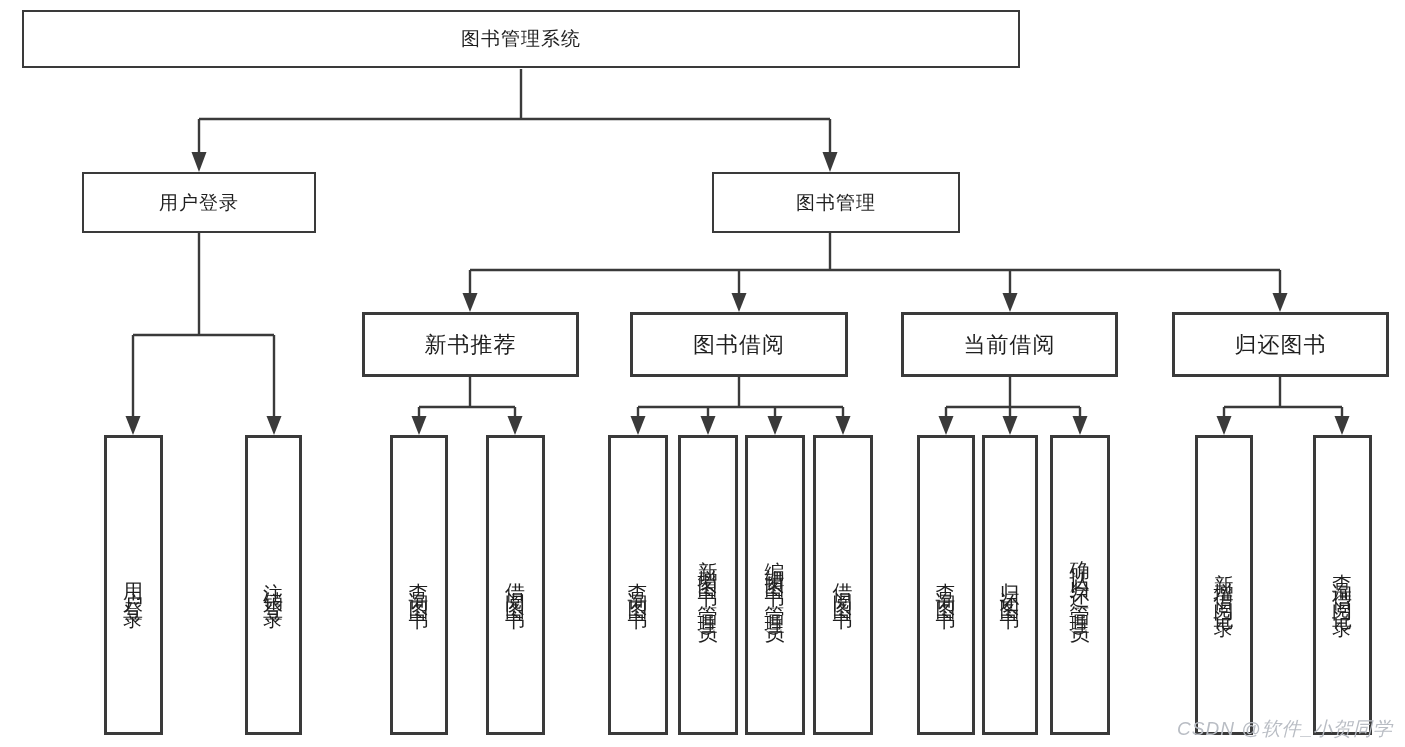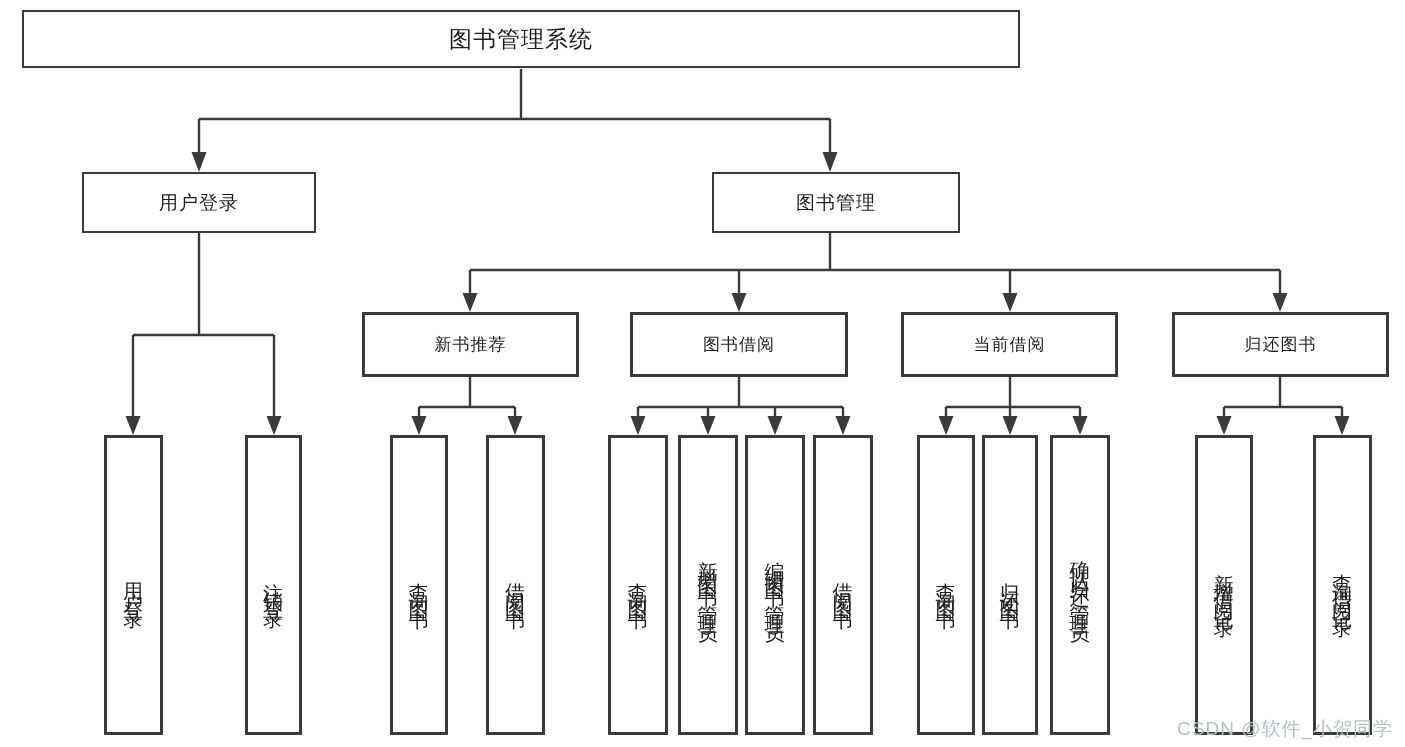--- a/index.html
+++ b/index.html
@@ -29,39 +29,40 @@
   .node {
     position: absolute;
     background: #ffffff;
     border: 2px solid var(--line);
     color: var(--text);
     display: flex;
     align-items: center;
     justify-content: center;
     text-align: center;
   }
-  .node.h1 { font-size: 23px; letter-spacing: 1px; }
+  .node.h1 { font-size: 19px; letter-spacing: 1px; }
   .node.h2 { font-size: 19px; letter-spacing: 1px; }
-  .node.h3 { font-size: 17px; letter-spacing: 1px; border-width: 3px; }
+  .node.h3 { font-size: 22px; letter-spacing: 1px; border-width: 3px; }
   .node.v {
     border-width: 3px;
     writing-mode: vertical-rl;
     text-orientation: mixed;
     font-size: 20px;
     letter-spacing: 9px;
     line-height: 1;
   }
   #watermark {
     position: absolute;
     top: 716px;
     right: 12px;
     font-size: 19px;
     color: var(--watermark);
     letter-spacing: 1px;
     white-space: nowrap;
+    font-style: italic;
   }
 </style>
 </head>
 <body>
 
 <div id="canvas">
 
   <svg id="wires" viewBox="0 0 1405 747" xmlns="http://www.w3.org/2000/svg">
 
     <path class="ln" d="M521,69 V119 M199,119 H830 M199,119 V153 M830,119 V153"></path>

